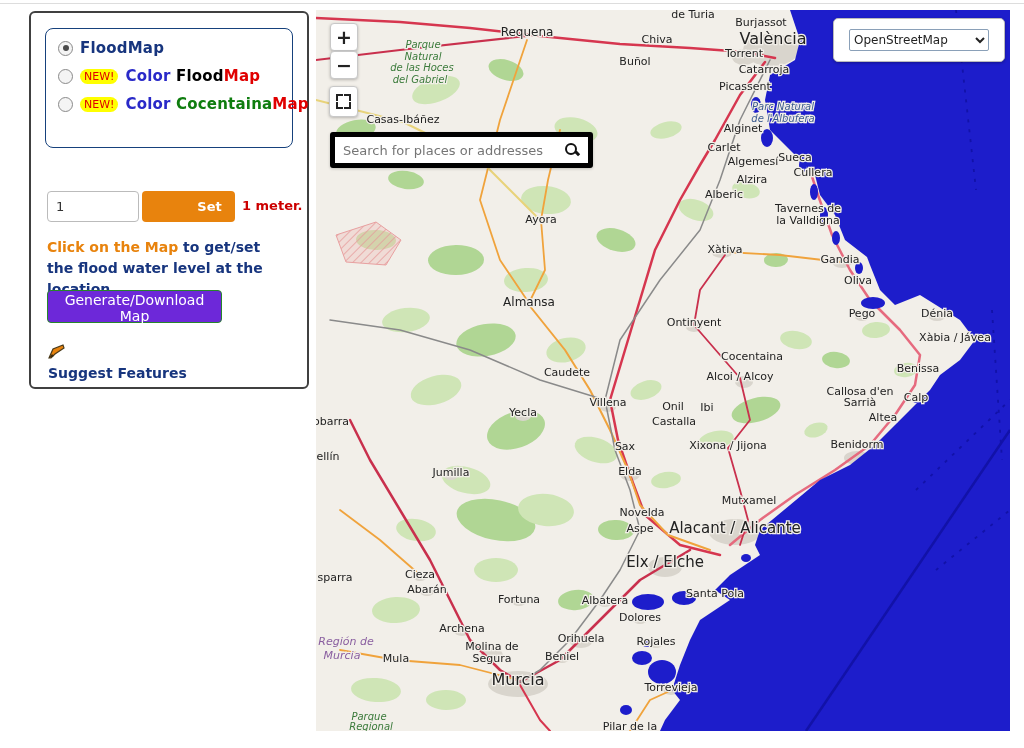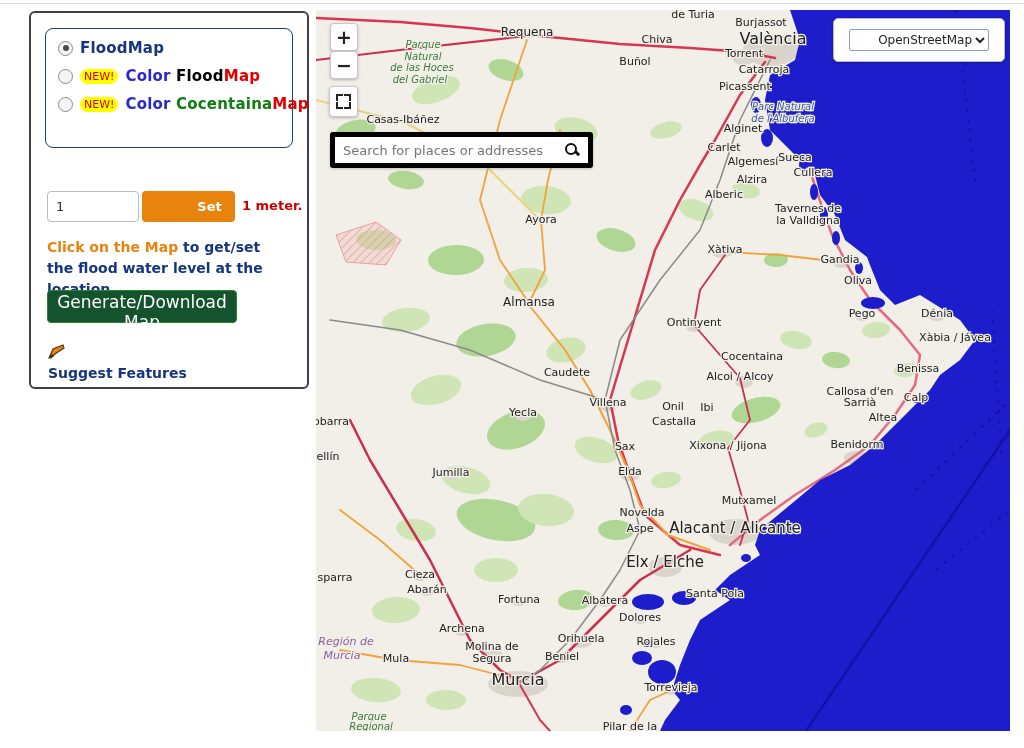--- a/index.html
+++ b/index.html
@@ -18,42 +18,42 @@
   .newpill{background:#ffff00;color:#e00000;font-weight:normal;font-size:11px;
     padding:1px 4px;border-radius:8px;line-height:13px;}
   .mode-label{font-weight:bold;font-size:15px;letter-spacing:.2px;white-space:nowrap;}
   .elev-label{position:absolute;left:16px;top:162px;font-weight:bold;font-size:13px;color:#17357e;}
   .elev-input{position:absolute;left:16px;top:178px;width:80px;height:27px;border:1px solid #bbb;
     border-radius:4px;font-size:13px;padding-left:8px;color:#333;font-family:inherit;}
   .set-btn{position:absolute;left:111px;top:178px;width:93px;height:31px;background:#e8830d;
     border:none;border-radius:4px;color:#fff;font-weight:bold;font-size:13px;font-family:inherit;cursor:pointer;padding-left:48px;}
   .meter{position:absolute;left:211px;top:185px;color:#cc0000;font-weight:bold;font-size:13px;}
   .instr{position:absolute;left:16px;top:224px;width:242px;font-weight:bold;font-size:14px;line-height:21px;}
-  .gen-btn{position:absolute;left:16px;top:277px;width:190px;height:33px;background:#14532d;
-    border:1px solid #27862b;border-radius:4px;color:#fff;font-size:17px;font-family:inherit;cursor:pointer;}
+  .gen-btn{position:absolute;left:16px;top:277px;width:175px;height:33px;background:#6d28d9;
+    border:1px solid #27862b;border-radius:4px;color:#fff;font-size:14px;font-family:inherit;cursor:pointer;}
   .suggest{position:absolute;left:17px;top:331px;display:flex;align-items:flex-start;gap:6px;cursor:pointer;flex-direction:column;}
   .suggest-text{color:#17357e;font-weight:bold;font-size:14px;}
   
   .map{position:absolute;left:316px;top:10px;width:694px;height:721px;background:#f2efe9;overflow:hidden;}
   .map svg{position:absolute;left:0;top:0;}
   .zbtn{position:absolute;width:26px;height:26px;background:#fff;border:1px solid #c8c8c8;
     border-radius:4px;box-shadow:0 1px 3px rgba(0,0,0,.25);font-size:19px;font-weight:bold;color:#222;
     display:flex;align-items:center;justify-content:center;cursor:pointer;user-select:none;}
   #zin{left:14px;top:13px;} #zout{left:14px;top:41px;} #fs{left:13px;top:76px;height:29px;width:27px;}
   .searchbox{position:absolute;left:14px;top:122px;width:253px;height:26px;background:#fff;
     border:5px solid #000000;border-radius:3px;box-shadow:0 1px 3px rgba(0,0,0,.2);display:flex;align-items:center;}
   .searchbox input{flex:1;border:none;outline:none;font-size:13px;color:#333;padding:0 4px 0 8px;
     font-family:inherit;background:transparent;}
   .mag{width:16px;height:16px;position:relative;margin-right:8px;flex:0 0 16px;cursor:pointer;}
   .mag::before{content:"";position:absolute;left:1px;top:1px;width:8px;height:8px;border:2px solid #111;border-radius:50%;}
   .mag::after{content:"";position:absolute;left:11px;top:10px;width:5px;height:2.5px;background:#111;transform:rotate(45deg);}
   .layerbox{position:absolute;left:517px;top:8px;width:170px;height:42px;background:#fff;
     border:1px solid #bbb;border-radius:5px;box-shadow:0 1px 3px rgba(0,0,0,.3);}
   .layerbox select{position:absolute;left:15px;top:10px;width:140px;height:22px;font-size:12px;
-    font-family:inherit;color:#222;border:1px solid #8aa0b8;background:#fff;border-radius:2px;text-align:right;}
+    font-family:inherit;color:#222;border:1px solid #8aa0b8;background:#fff;border-radius:2px;}
   .fsicon{width:13px;height:13px;position:relative;}
   .fsicon i{position:absolute;width:5px;height:5px;border:2px solid #222;}
   .fsicon i:nth-child(1){left:-1px;top:-1px;border-right:none;border-bottom:none;}
   .fsicon i:nth-child(2){right:-1px;top:-1px;border-left:none;border-bottom:none;}
   .fsicon i:nth-child(3){left:-1px;bottom:-1px;border-right:none;border-top:none;}
   .fsicon i:nth-child(4){right:-1px;bottom:-1px;border-left:none;border-top:none;}
 </style>
 </head>
 <body>
 

